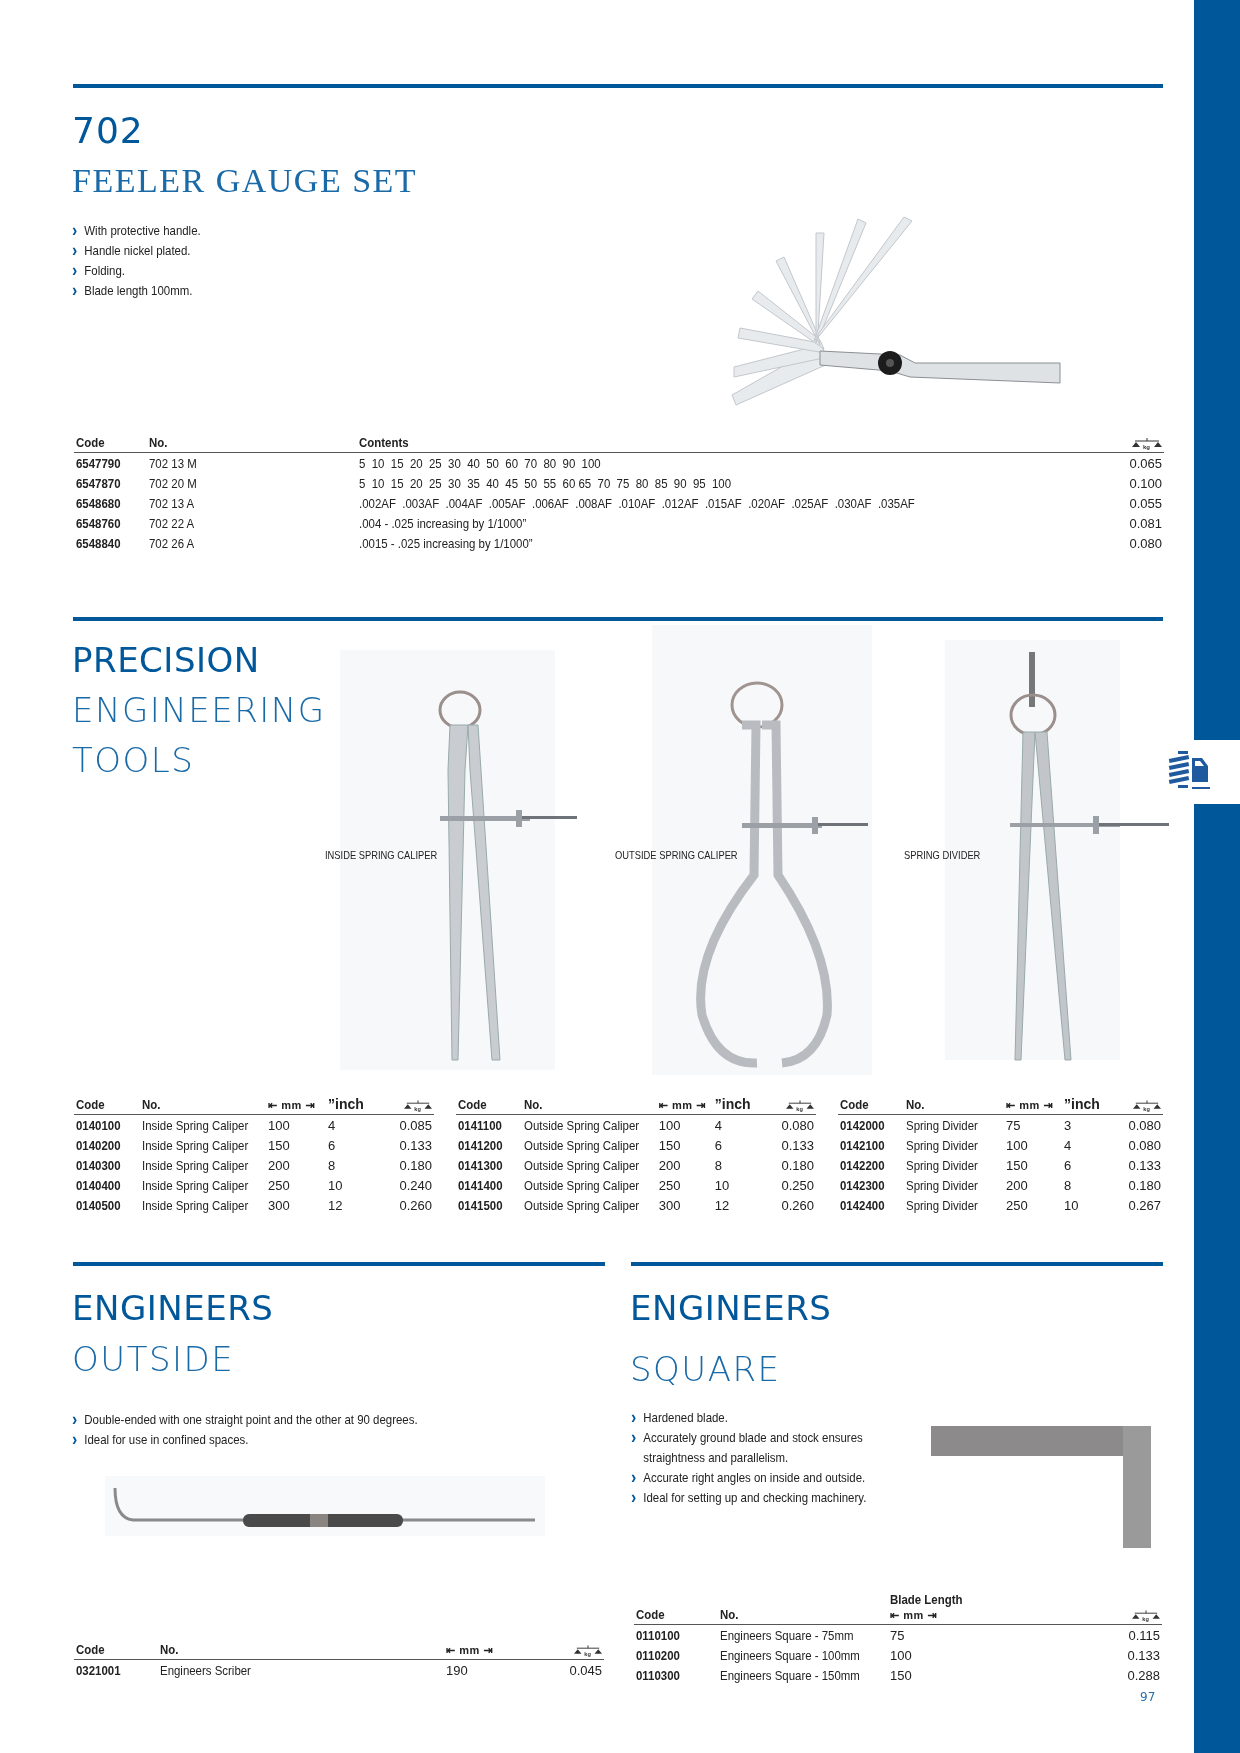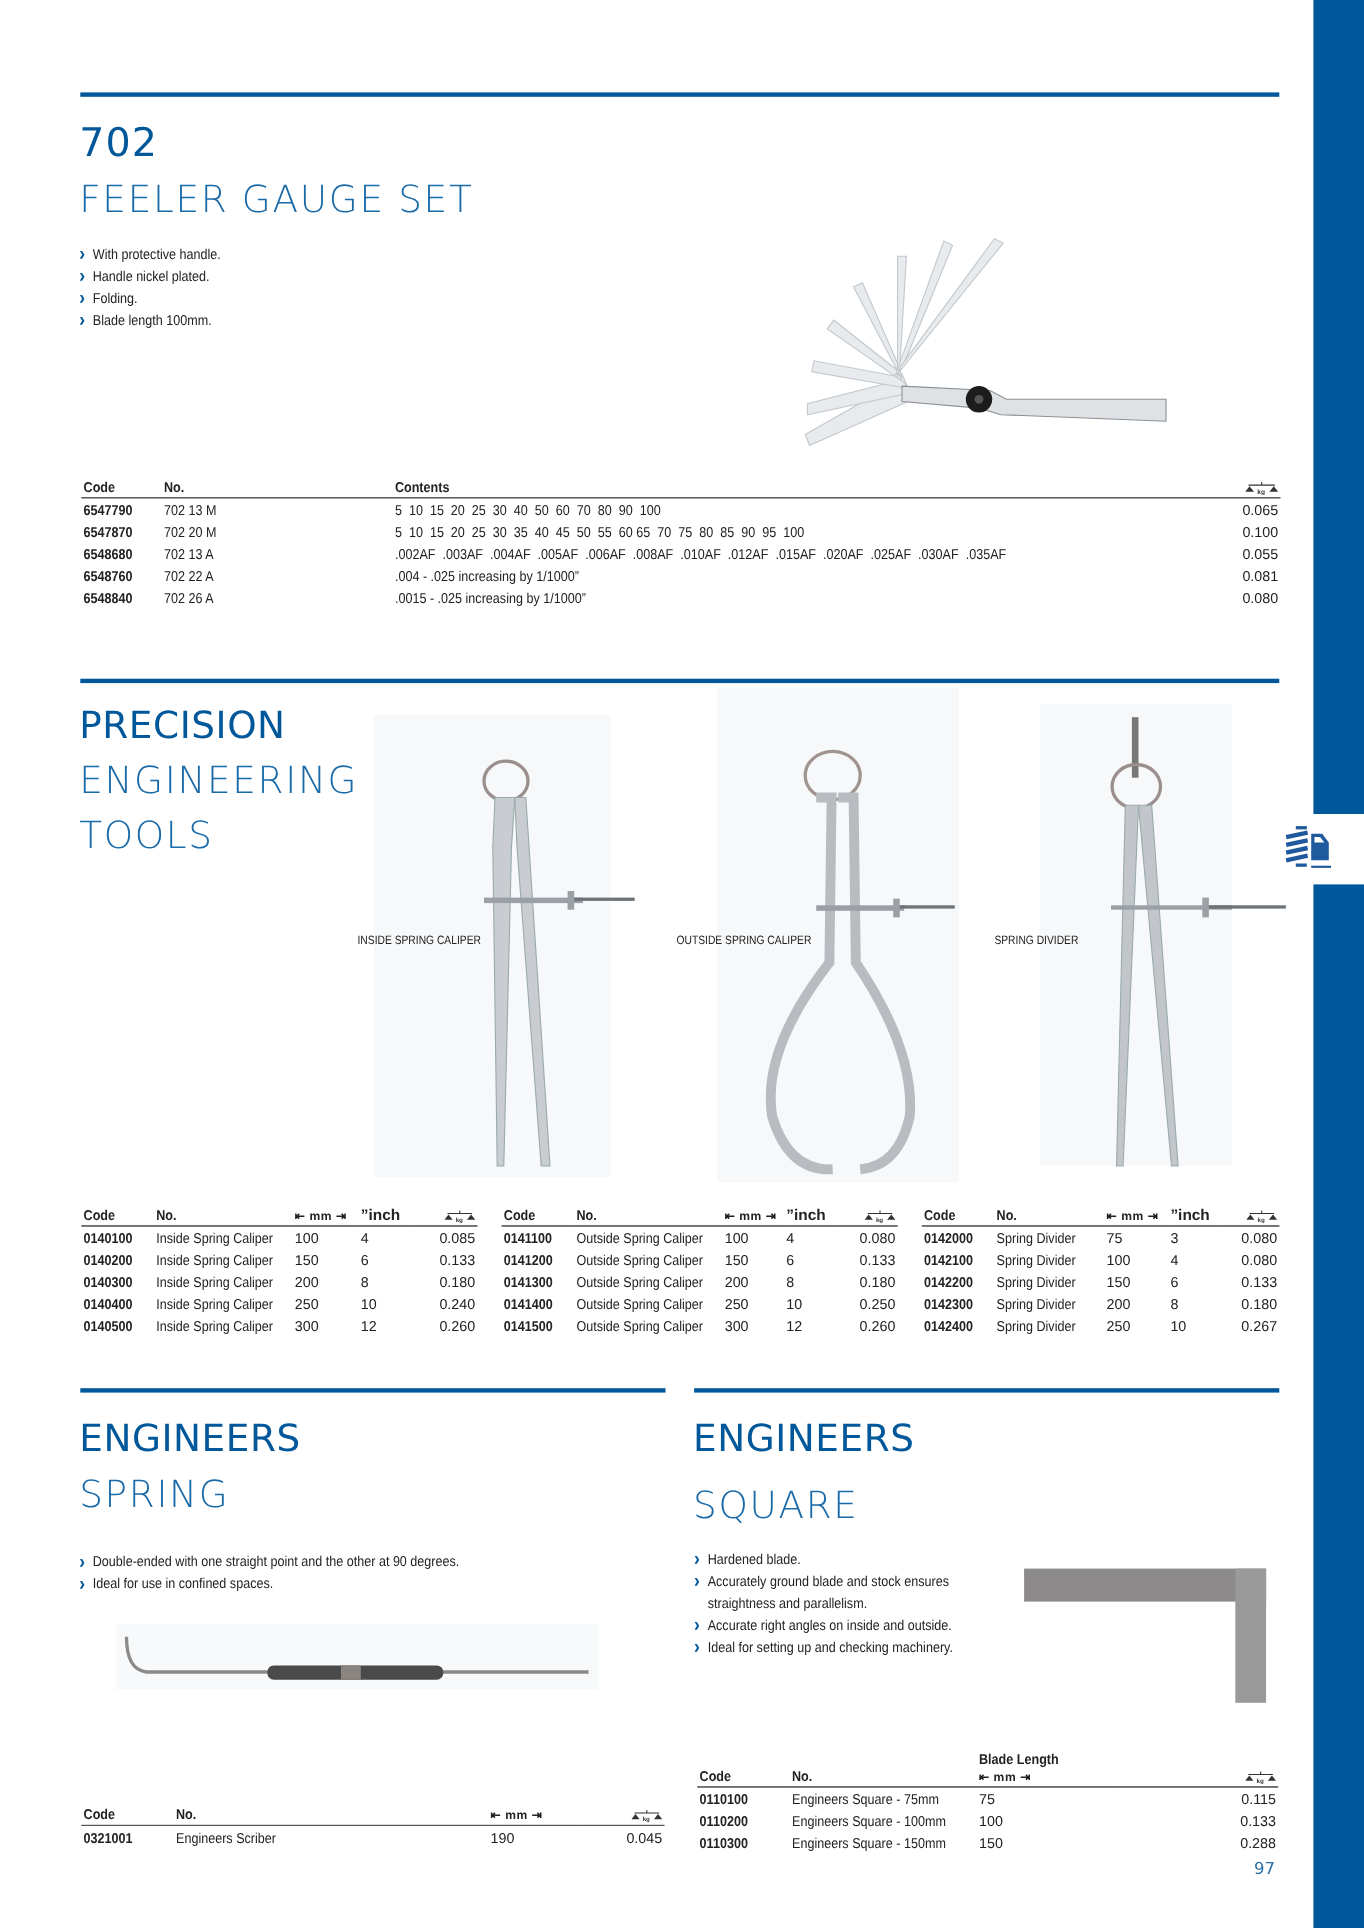--- a/index.html
+++ b/index.html
@@ -19,21 +19,21 @@
   th{font-weight:bold;text-align:left;border-bottom:1px solid #555;padding:0 2px 2px 2px;height:22px;vertical-align:bottom;margin-top:13px;}
   td{padding:0 2px;height:20px;}
   td.code{font-weight:bold;}
   .cond{display:inline-block;transform:scaleX(0.88);transform-origin:left;white-space:nowrap;}
   .r{text-align:right;}
   .c{text-align:left;}
   .mmh{font-size:11px;letter-spacing:0.5px;white-space:nowrap;}
   .inh{font-size:14px;}
   .caption{position:absolute;font-size:11px;color:#222;transform:scaleX(0.85);transform-origin:left;white-space:nowrap;}
   .photo{position:absolute;}
-  .page-num{position:absolute;left:1140px;top:1690px;font-family:"DejaVu Sans",sans-serif;font-size:15px;color:#2a6fa8;}
+  .page-num{position:absolute;left:1140px;top:1690px;font-family:"DejaVu Sans",sans-serif;font-size:12px;color:#2a6fa8;}
   .kg{display:inline-block;vertical-align:bottom;}
 </style>
 </head>
 <body>
 
 <div class="sidebar"></div>
 <div class="sidebar-tab">
   <svg width="50" height="44" viewBox="0 0 50 44">
     <g fill="#1f5a9e">
       <rect x="12" y="3" width="10" height="3"></rect>
@@ -43,21 +43,21 @@
       <rect x="3" y="30" width="20" height="4" transform="rotate(-12 13 32)"></rect>
       <rect x="12" y="37" width="10" height="3"></rect>
       <path d="M26 10 h10 l6 8 v16 h-16 z M29 13 v5 h9 l-4 -5 z"></path>
       <rect x="26" y="39" width="18" height="2"></rect>
     </g>
   </svg>
 </div>
 
 <div class="rule" style="left:73px;top:84px;width:1090px;"></div>
 <div class="h-num" style="left:72px;top:110px;">702</div>
-<div class="h-light" style="left:72px;top:162px;">FEELER GAUGE SET</div>
+<div class="h-light" style="left:72px;top:162px;font-family:Liberation Serif, serif;">FEELER GAUGE SET</div>
 <ul class="bullets" style="left:72px;top:221px;">
   <li>With protective handle.</li>
   <li>Handle nickel plated.</li>
   <li>Folding.</li>
   <li>Blade length 100mm.</li>
 </ul>
 <svg class="photo" style="left:720px;top:205px;" width="360" height="215" viewBox="0 0 360 215">
   <g fill="#e8ebee" stroke="#c2c7cc" stroke-width="1">
     <path d="M100 140 L12 190 L16 200 L110 158 Z"></path>
     <path d="M100 140 L14 162 L14 172 L108 152 Z"></path>
@@ -342,21 +342,21 @@
         <td><span class="cond">Spring Divider</span></td>
         <td class="c">250</td>
         <td class="c">10</td>
         <td class="r">0.267</td>
       </tr>
   </tbody>
 </table>
 
 <div class="rule" style="left:73px;top:1262px;width:532px;"></div>
 <div class="h-bold" style="left:72px;top:1288px;">ENGINEERS</div>
-<div class="h-light" style="left:72px;top:1339px;">SPRING</div>
+<div class="h-light" style="left:72px;top:1339px;">OUTSIDE</div>
 <ul class="bullets" style="left:72px;top:1410px;">
   <li>Double-ended with one straight point and the other at 90 degrees.</li>
   <li>Ideal for use in confined spaces.</li>
 </ul>
 <svg class="photo" style="left:105px;top:1476px;" width="440" height="60" viewBox="0 0 440 60">
   <rect x="0" y="0" width="440" height="60" fill="#f8f9fa"></rect>
   <path d="M10 12 Q10 42 28 44 L430 44" fill="none" stroke="#8a8a8a" stroke-width="3"></path>
   <rect x="138" y="38" width="160" height="13" rx="6" fill="#4a4a4a"></rect>
   <rect x="205" y="38" width="18" height="13" fill="#8a8580"></rect>
 </svg>

